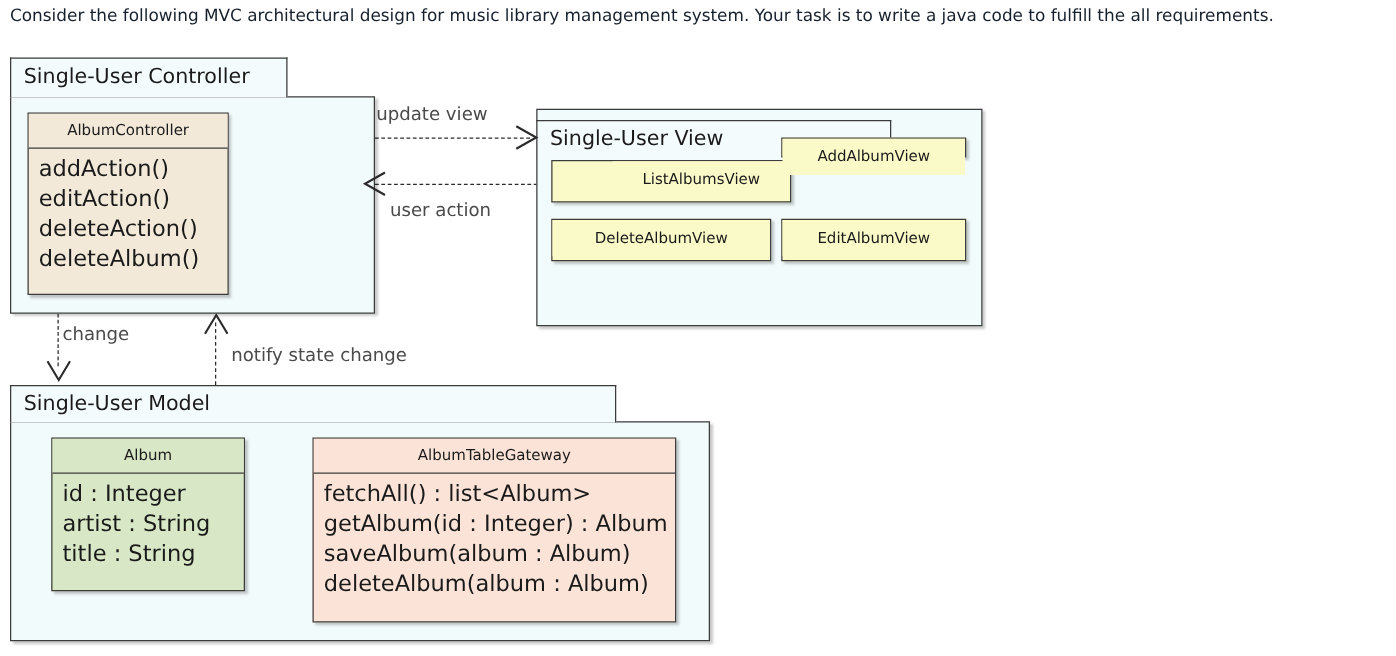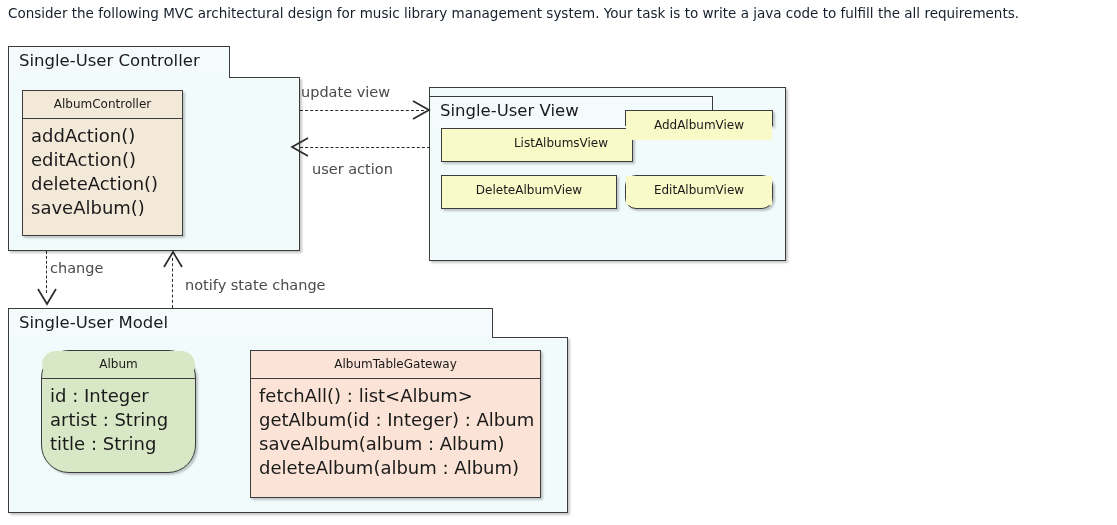--- a/index.html
+++ b/index.html
@@ -48,21 +48,21 @@
   .cls-sep{border-top:1.4px solid #3c3c3c;}
   .cls-members{
     padding:5px 8px 7px 8px;
     font-size:18px;line-height:24px;
     white-space:nowrap;
   }
   .cls-members div{white-space:nowrap;}
 
   .fill-controller{background:#f3e9d9;}
   .fill-view{background:#fafac8;}
-  .fill-model-entity{background:#d8e8c6;border-radius:28px;}
+  .fill-model-entity{background:#d8e8c6;}
   .fill-model-gateway{background:#fbe4d7;}
   .dash-h{
     position:absolute;height:0;
     border-top:1.7px dashed #2b2b2b;
   }
   .dash-v{
     position:absolute;width:0;
     border-left:1.7px dashed #2b2b2b;
   }
   .solid-h{
@@ -83,42 +83,42 @@
   <div class="pkg-tab" style="width:222px;height:32px;">Single-User Controller</div>
   <div class="pkg-body" style="top:31px;width:292px;height:174px;"></div>
 
   <div class="cls fill-controller" style="left:14px;top:44px;width:161px;height:146px;">
     <div class="cls-name fill-controller">AlbumController</div>
     <div class="cls-sep"></div>
     <div class="cls-members">
       <div>addAction()</div>
       <div>editAction()</div>
       <div>deleteAction()</div>
-      <div>saveAlbum()</div>
+      <div>deleteAlbum()</div>
     </div>
   </div>
 </div>
 
 <div class="pkg" style="left:429px;top:56px;width:357px;height:205px;">
   <div class="pkg-tab" style="width:284px;height:32px;margin-top:40px;">Single-User View</div>
   <div class="pkg-body" style="top:31px;width:357px;height:174px;"></div>
 
   <div class="cls fill-view" style="left:12px;top:72px;width:192px;height:34px;padding-left:48px;">
     <div class="cls-name fill-view" style="padding:8px 6px 9px 6px;">ListAlbumsView</div>
   </div>
 
   <div class="cls fill-view" style="left:196px;top:54px;width:148px;height:16px;">
     <div class="cls-name fill-view" style="padding:8px 6px 9px 6px;">AddAlbumView</div>
   </div>
 
   <div class="cls fill-view" style="left:12px;top:119px;width:176px;height:34px;">
     <div class="cls-name fill-view" style="padding:8px 6px 9px 6px;">DeleteAlbumView</div>
   </div>
 
-  <div class="cls fill-view" style="left:196px;top:119px;width:148px;height:34px;border-radius:11px;">
+  <div class="cls fill-view" style="left:196px;top:119px;width:148px;height:34px;">
     <div class="cls-name fill-view" style="padding:8px 6px 9px 6px;">EditAlbumView</div>
   </div>
 </div>
 
 <div class="pkg" style="left:8px;top:308px;width:560px;height:205px;">
   <div class="pkg-tab" style="width:485px;height:30px;">Single-User Model</div>
   <div class="pkg-body" style="top:29px;width:560px;height:176px;"></div>
 
   <div class="cls fill-model-entity" style="left:33px;top:42px;width:155px;height:123px;">
     <div class="cls-name fill-model-entity">Album</div>

